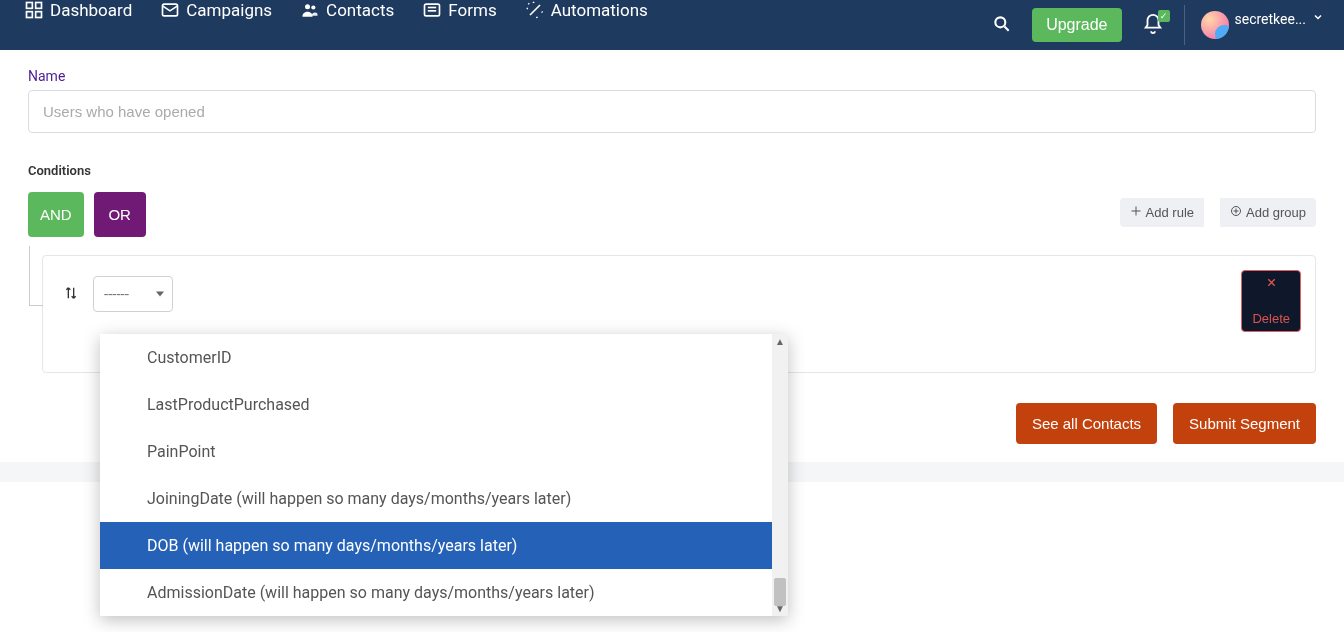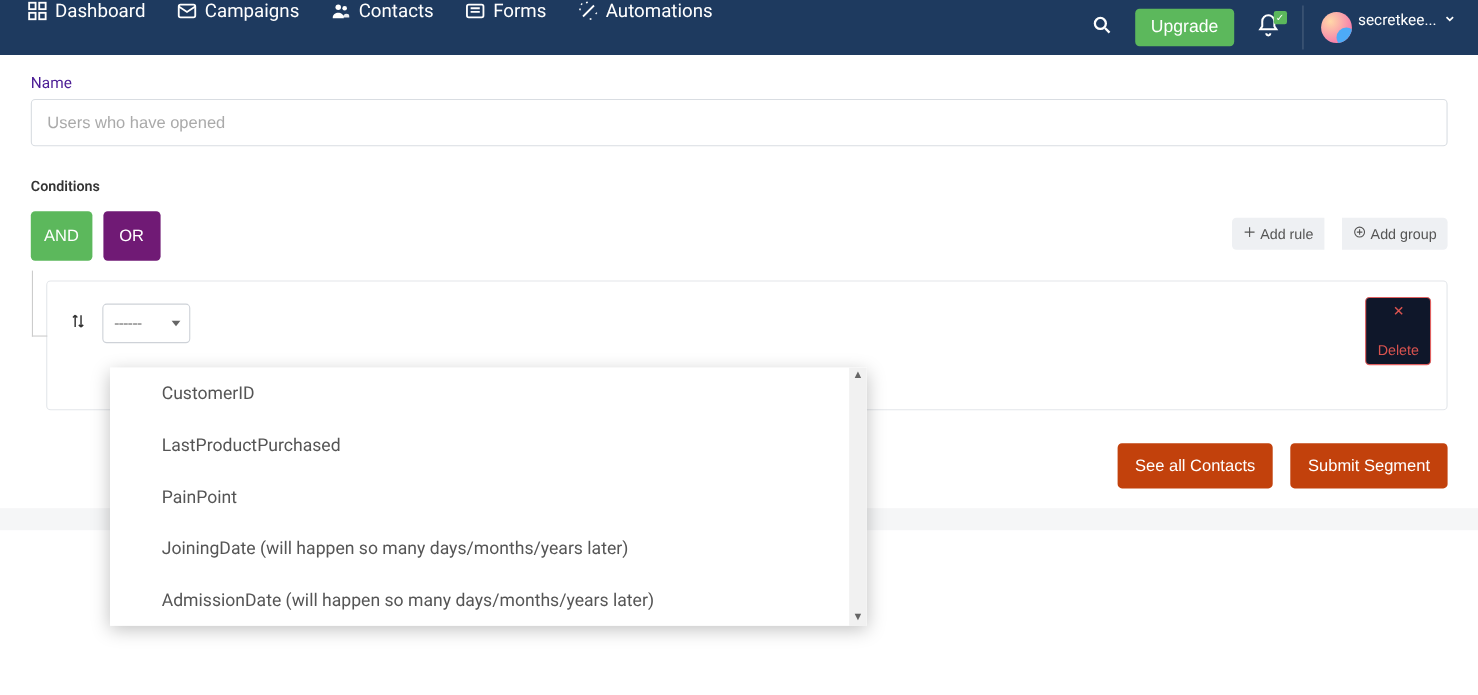--- a/index.html
+++ b/index.html
@@ -315,20 +315,21 @@
 
   <div class="bottom-sep"></div>
 </div>
 
 <div class="dropdown">
   <div class="dd-body">
     <div class="dd-item">CustomerID</div>
     <div class="dd-item">LastProductPurchased</div>
     <div class="dd-item">PainPoint</div>
     <div class="dd-item">JoiningDate (will happen so many days/months/years later)</div>
+    <div class="dd-item highlight">DOB (will happen so many days/months/years later)</div>
     <div class="dd-item">AdmissionDate (will happen so many days/months/years later)</div>
 
     <div class="dd-scroll">
       <span class="arrow">▲</span>
       <span class="dd-thumb" style="top:244px; height:28px;"></span>
       <span class="arrow">▼</span>
     </div>
   </div>
 </div>
 

